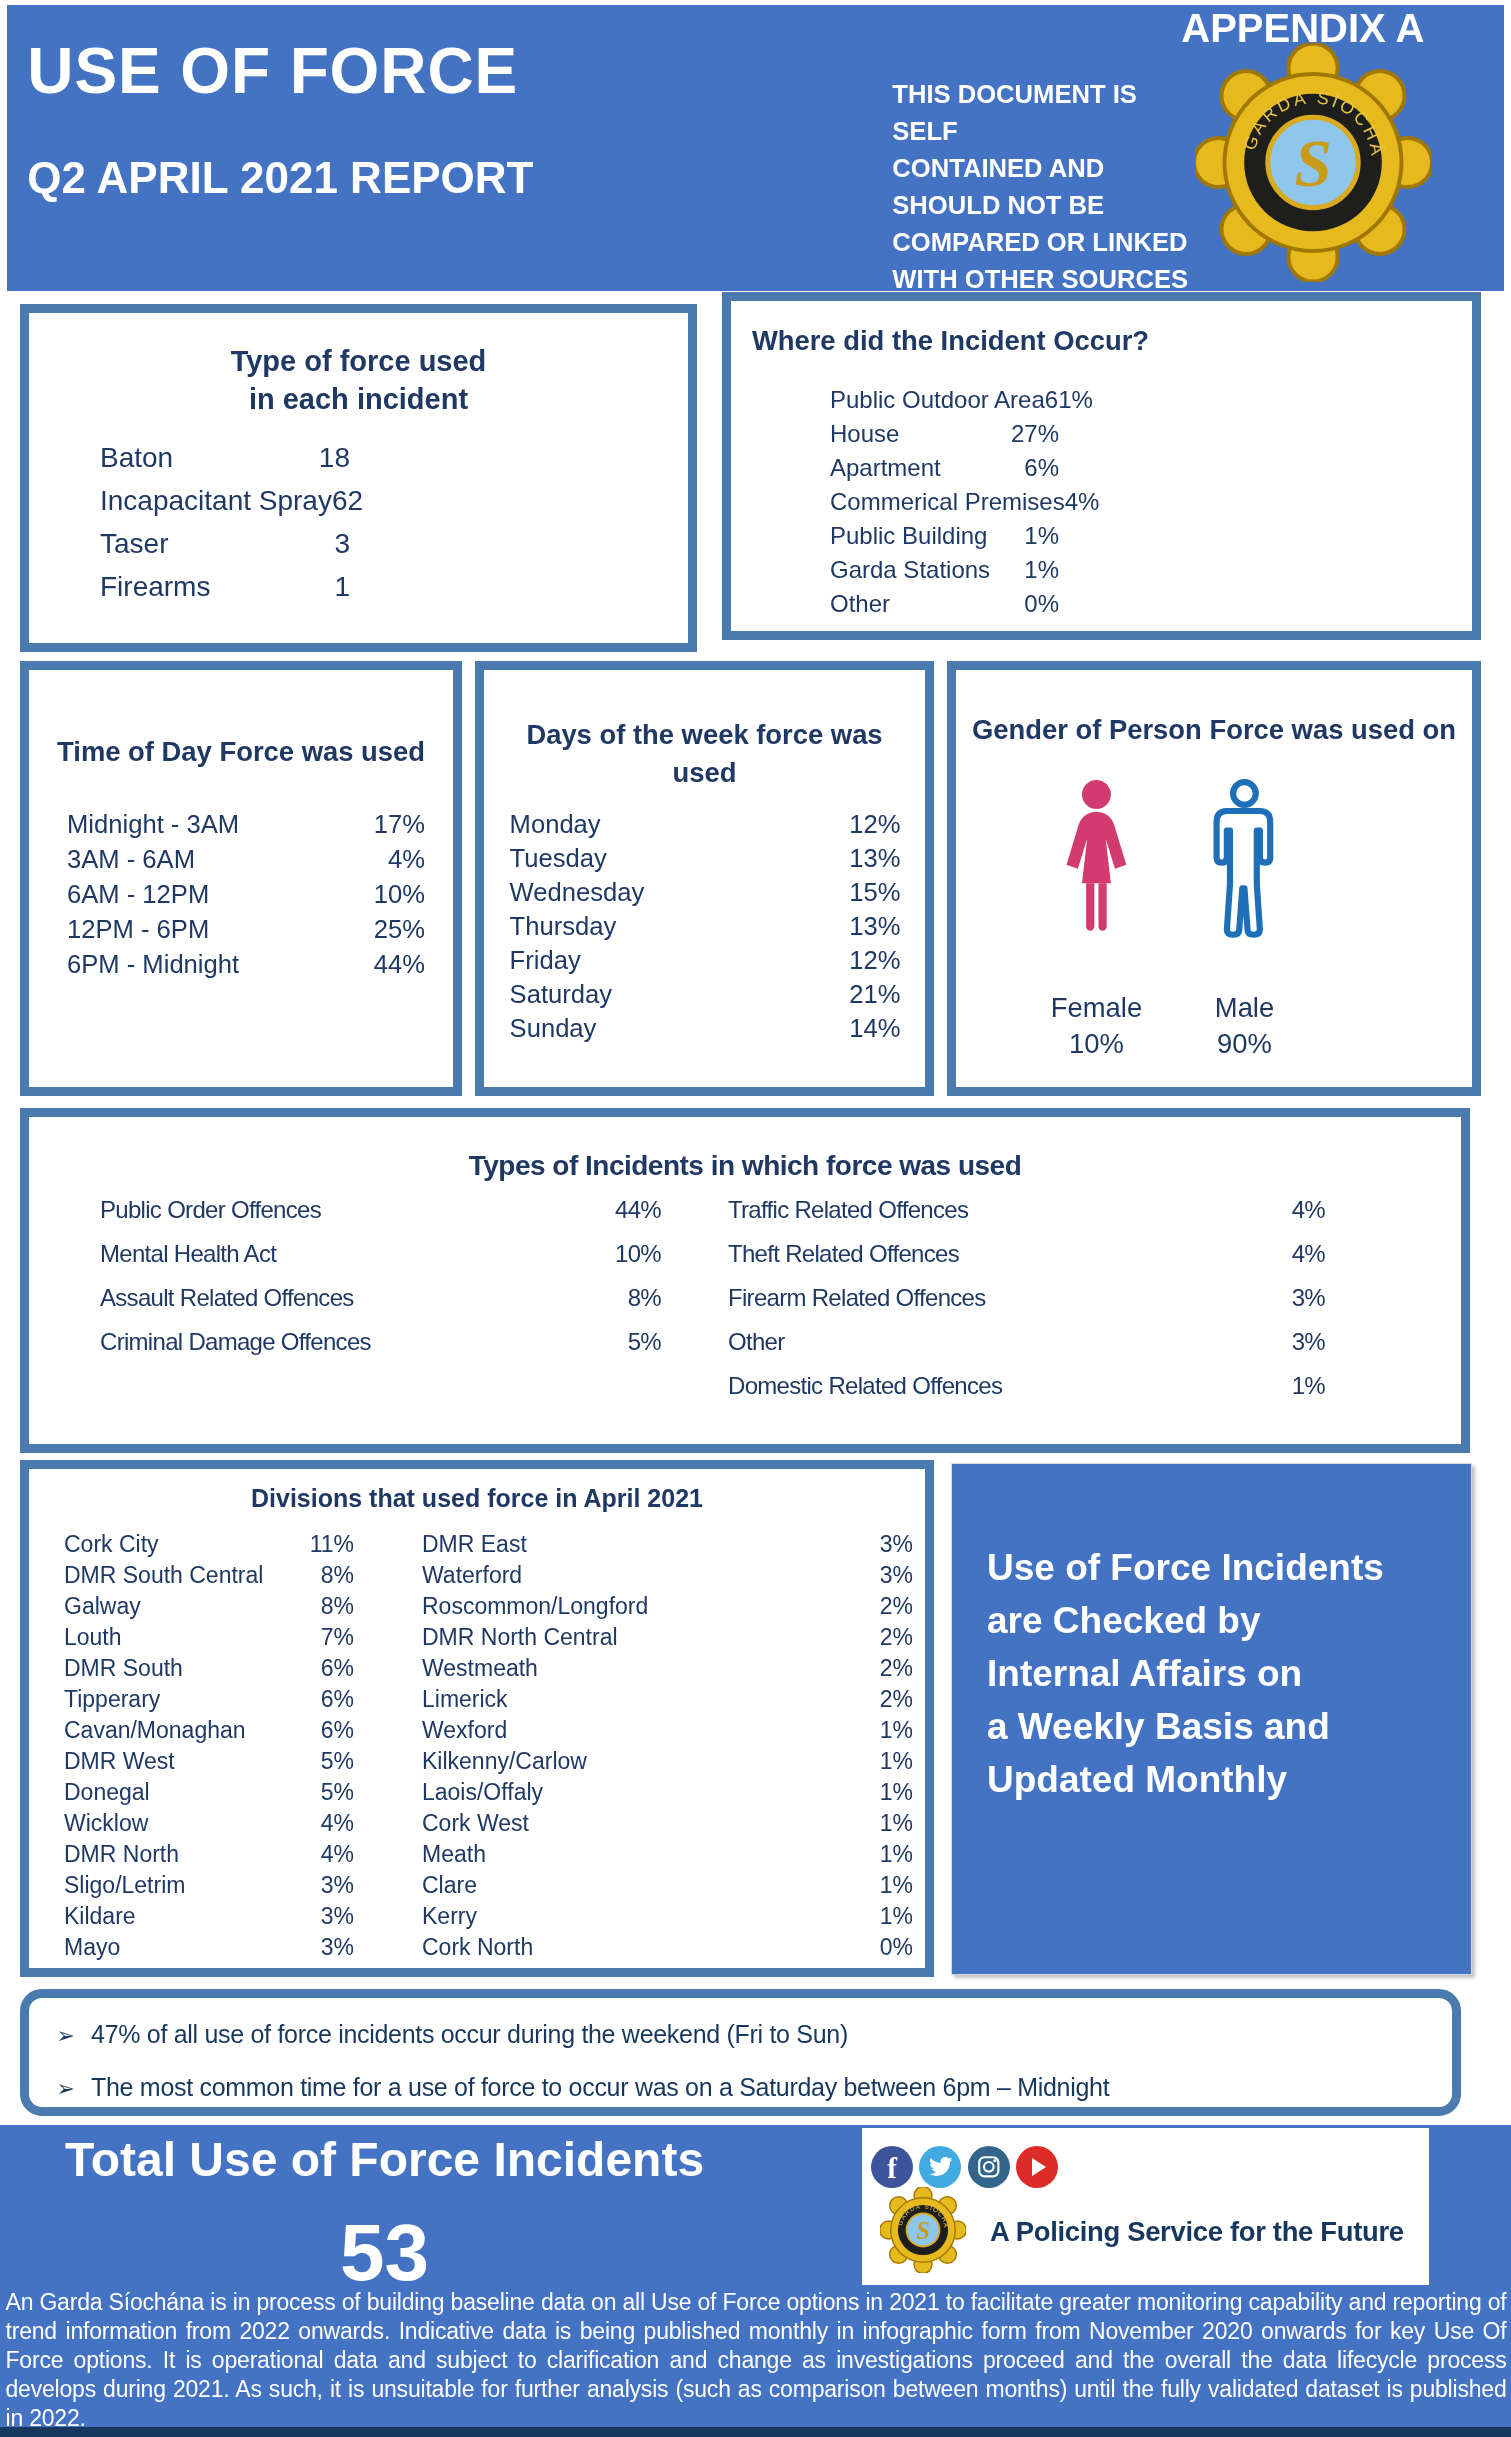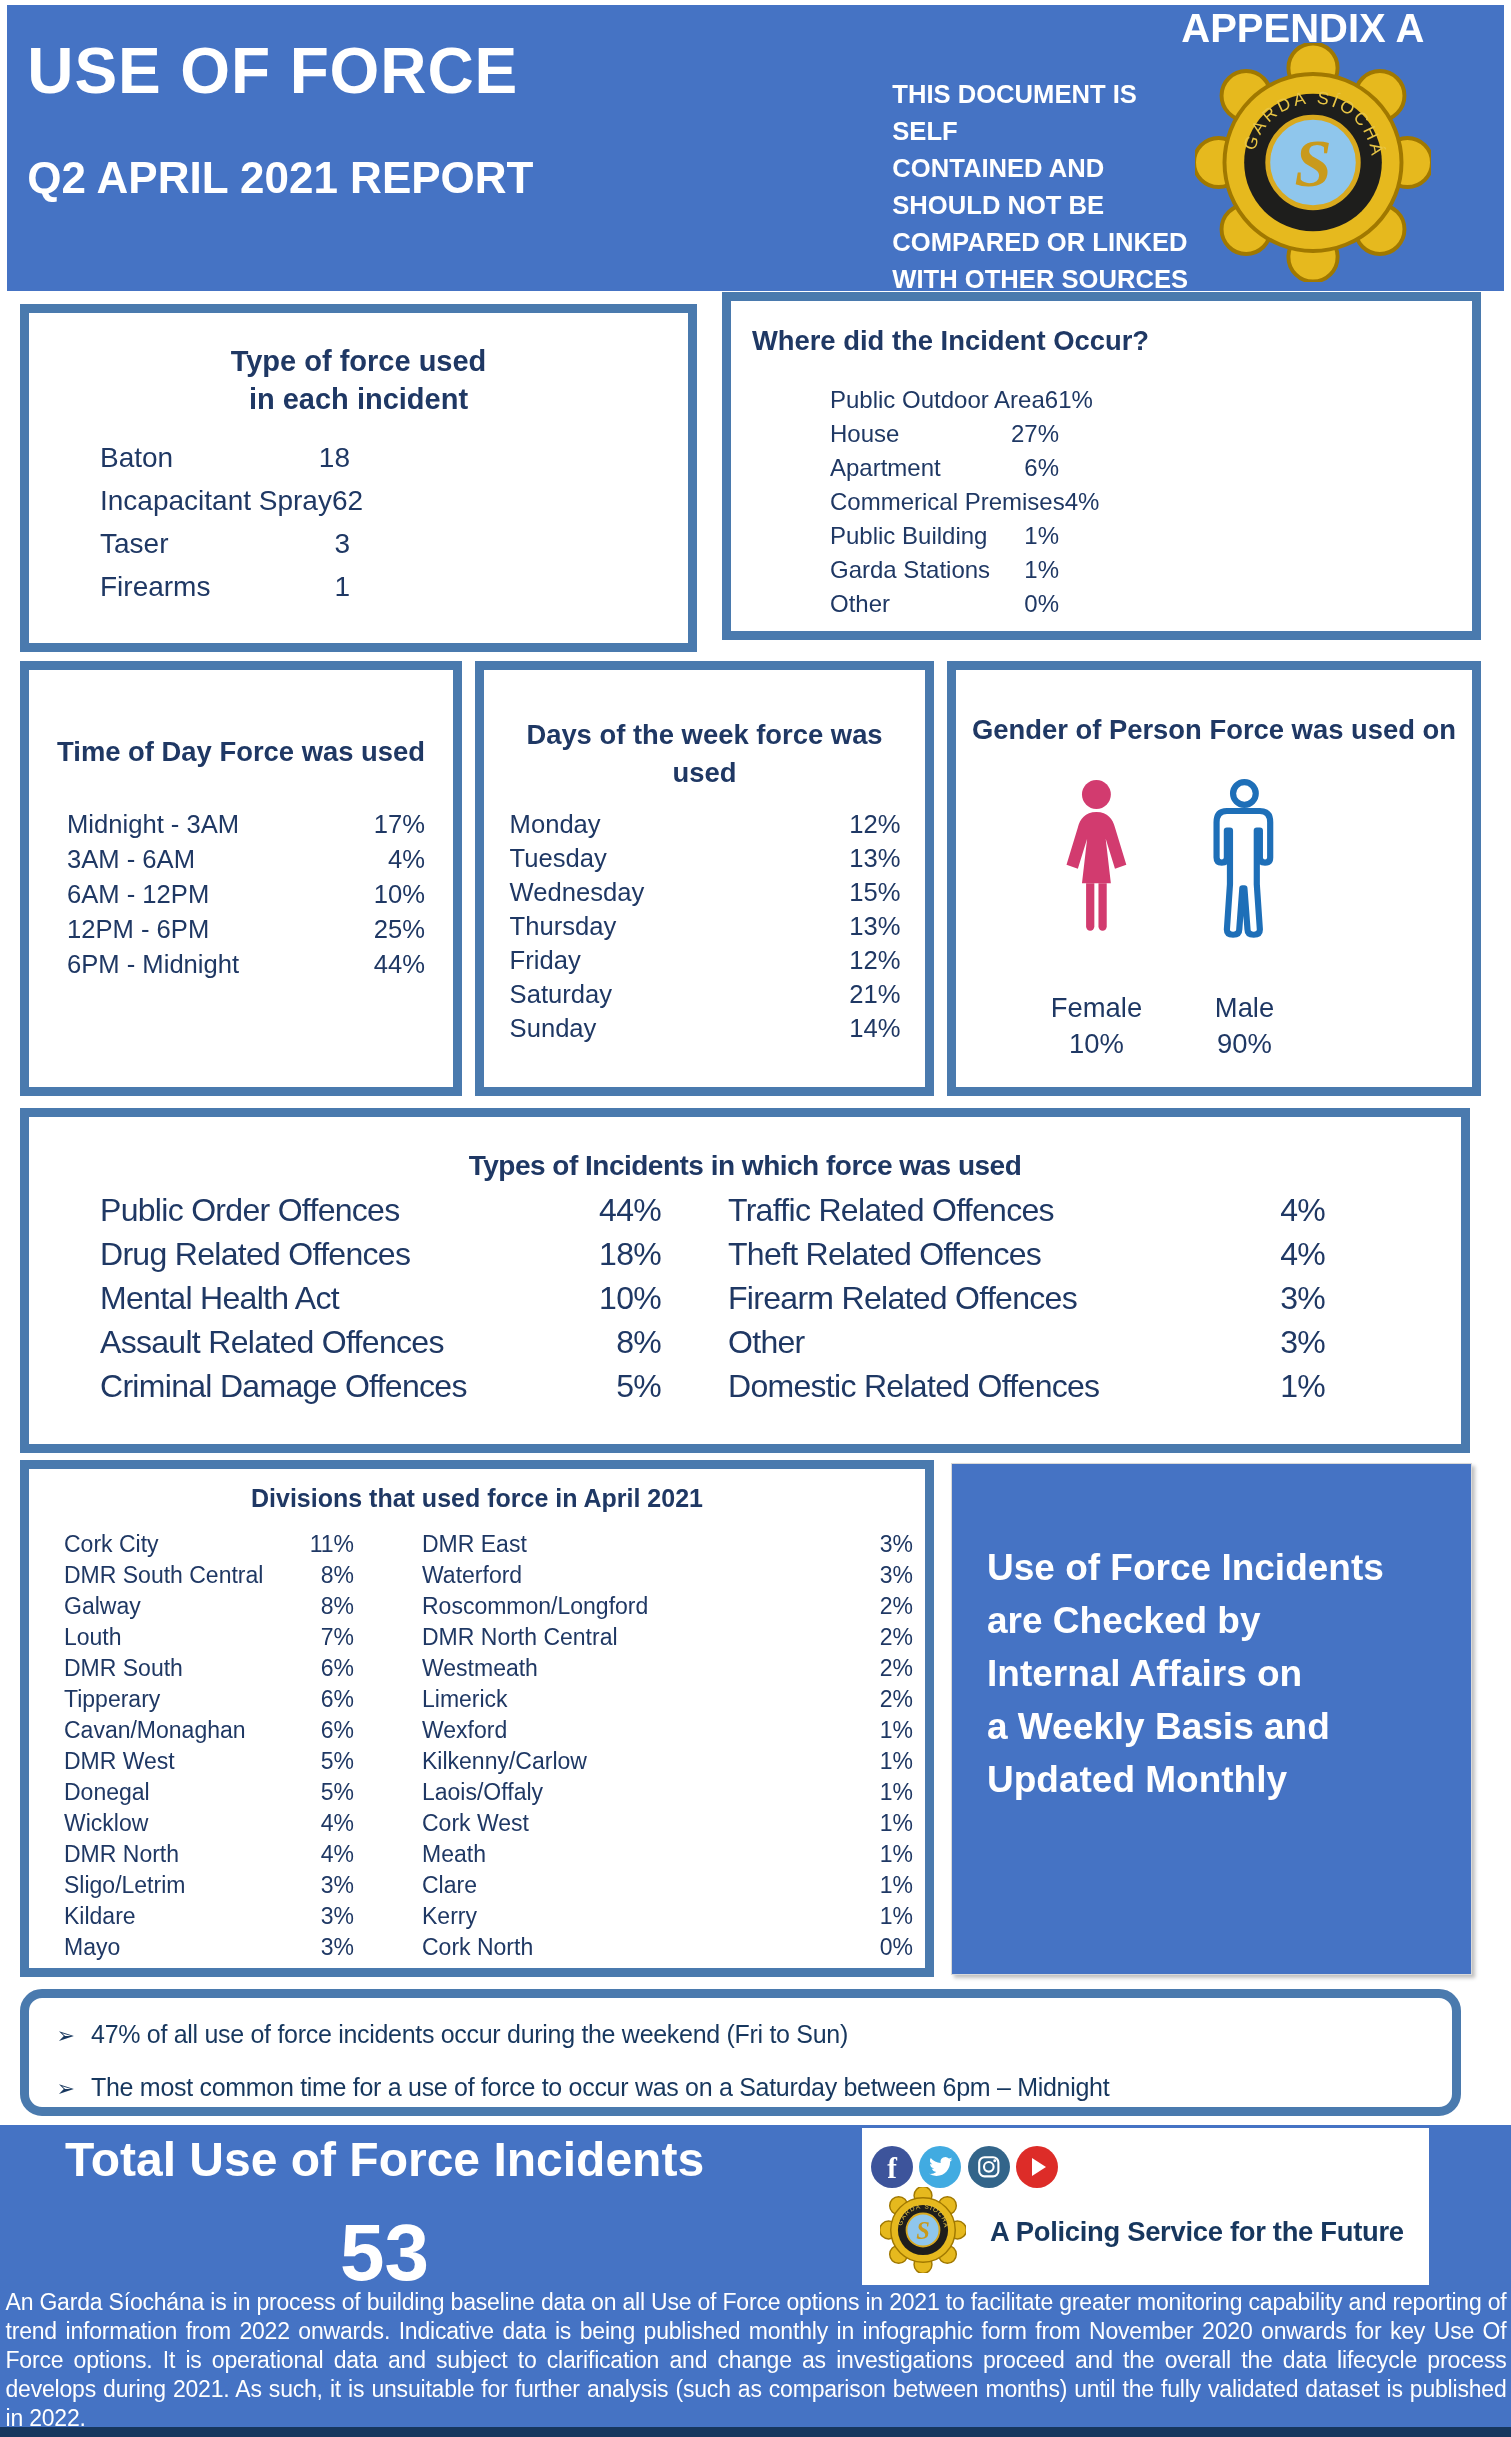--- a/index.html
+++ b/index.html
@@ -40,21 +40,21 @@
   #p-force .rows { left:71px;  top:123px; width:250px; }
   #p-force .row  { height:43px;  line-height:43px;  font-size:28px; }
   #p-where .rows { left:99px; top:82px;  width:229px; }
   #p-where .row  { height:34px;  line-height:34px;  font-size:24px; }
   #p-time  .rows { left:38px;  top:137px; width:358px; }
   #p-time  .row  { height:35px; line-height:35px; font-size:25.6px; }
   #p-days  .rows { left:25.6px;  top:137px; width:391px; }
   #p-days  .row  { height:34px;  line-height:34px;  font-size:25.6px;gap:48px; }
   #p-types .rows-left  { left:71px;  top:71px; width:561px; }
   #p-types .rows-right { left:699px; top:71px; width:597px; }
-  #p-types .row { height:44px; line-height:44px; font-size:32px; letter-spacing:-0.7px;align-items:flex-end; }
+  #p-types .row { height:44px; line-height:44px; font-size:24px; letter-spacing:-0.7px;align-items:flex-end; }
   #p-div .rows-left  { left:35px;  top:60px; width:290px; }
   #p-div .rows-right { left:393px; top:60px; width:491px; }
   #p-div .row { height:31px; line-height:31px; font-size:23px; }
   
   .gcol { position:absolute; top:108px; width:155px; text-align:center; }
   #g-female { left:63px; }
   #g-male   { left:211px; }
   .gcol svg { height:165px; }
   .glabel { margin-top:46px; font-size:27.4px; }
   .gval   { margin-top:3.7px;  font-size:27.4px; }
@@ -288,24 +288,20 @@
 
   <section class="panel" id="p-types">
     <h3 class="ptitle">Types of Incidents in which force was used</h3>
     <div class="rows rows-left">
 
         <div class="row">
           <span class="lbl">Public Order Offences</span>
           <span class="val">44%</span>
         </div>
 
-        <div class="row">
-          <span class="lbl">Drug Related Offences</span>
-          <span class="val">18%</span>
-        </div>
 
         <div class="row">
           <span class="lbl">Mental Health Act</span>
           <span class="val">10%</span>
         </div>
 
         <div class="row">
           <span class="lbl">Assault Related Offences</span>
           <span class="val">8%</span>
         </div>

